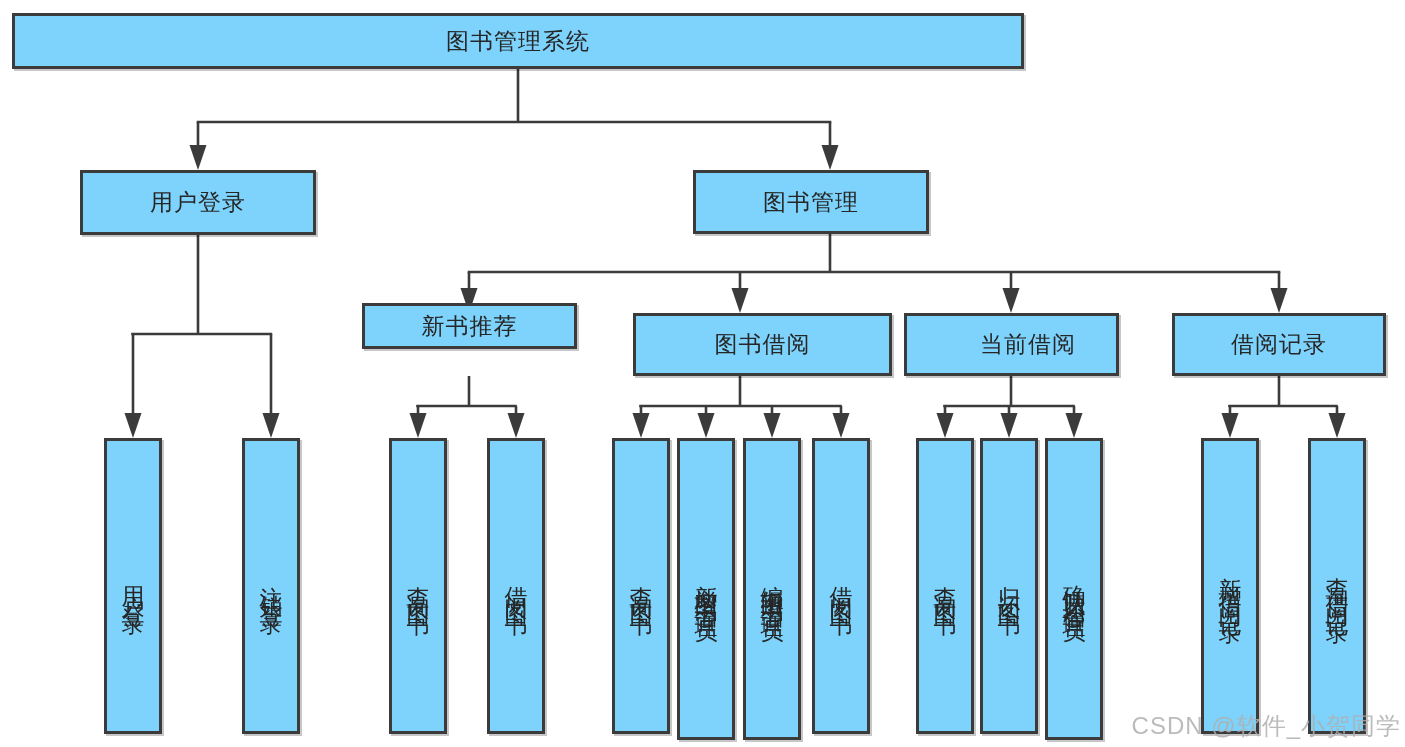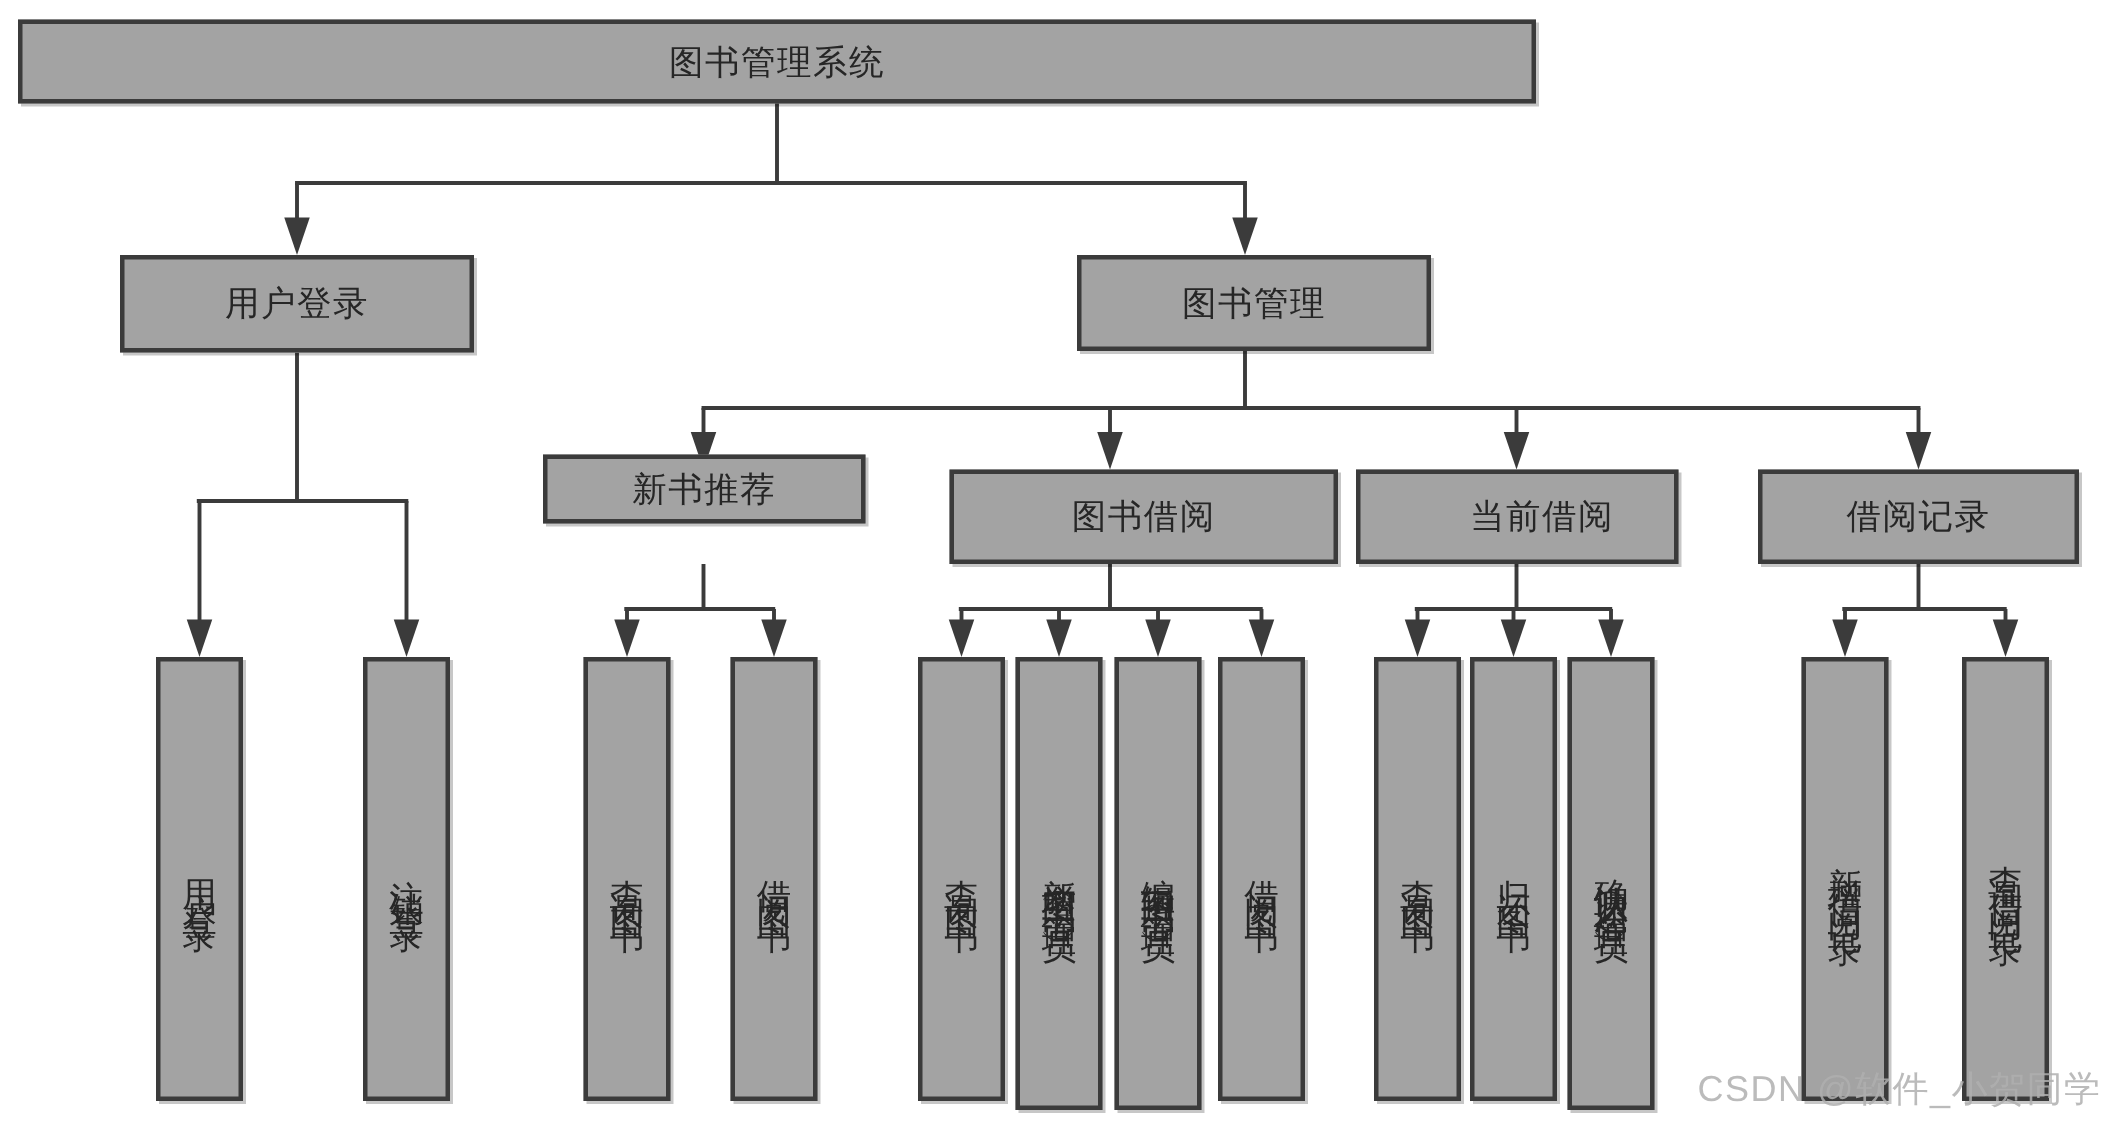--- a/index.html
+++ b/index.html
@@ -8,21 +8,21 @@
     width:1405px;height:747px;
     background:#ffffff;
     font-family:"Liberation Sans","DejaVu Sans",sans-serif;
     color:#262626;
     overflow:hidden;
   }
   .wires{position:absolute;left:0;top:0;z-index:1;}
   .box{
     position:absolute;
     box-sizing:border-box;
-    background:#a3a3a3;
+    background:#7dd3fc;
     border:3px solid #3b3b3b;
     box-shadow:2px 2px 0 rgba(0,0,0,0.22);
     display:flex;align-items:center;justify-content:center;
     z-index:2;
     font-size:23px;
     letter-spacing:1px;
     color:#262626;
   }
   .hlabel{white-space:nowrap;}
   .vbox{z-index:2;}
@@ -104,21 +104,21 @@
       <polygon points="1328.5,413 1345.5,413 1337,438" fill="#3b3b3b"></polygon>
     </svg>
 
   <div class="box" style="left:12px;top:13px;width:1012px;height:56px;">
     <span class="hlabel">图书管理系统</span>
   </div>
 
   <div class="box" style="left:80px;top:170px;width:236px;height:65px;">
     <span class="hlabel">用户登录</span>
   </div>
-  <div class="box" style="left:718px;top:170px;width:236px;height:64px;">
+  <div class="box" style="left:693px;top:170px;width:236px;height:64px;">
     <span class="hlabel">图书管理</span>
   </div>
 
   <div class="box" style="left:362px;top:303px;width:215px;height:46px;">
     <span class="hlabel">新书推荐</span>
   </div>
   <div class="box" style="left:633px;top:313px;width:259px;height:63px;">
     <span class="hlabel">图书借阅</span>
   </div>
   <div class="box" style="left:904px;top:313px;width:215px;height:63px;padding-left:33px;">

